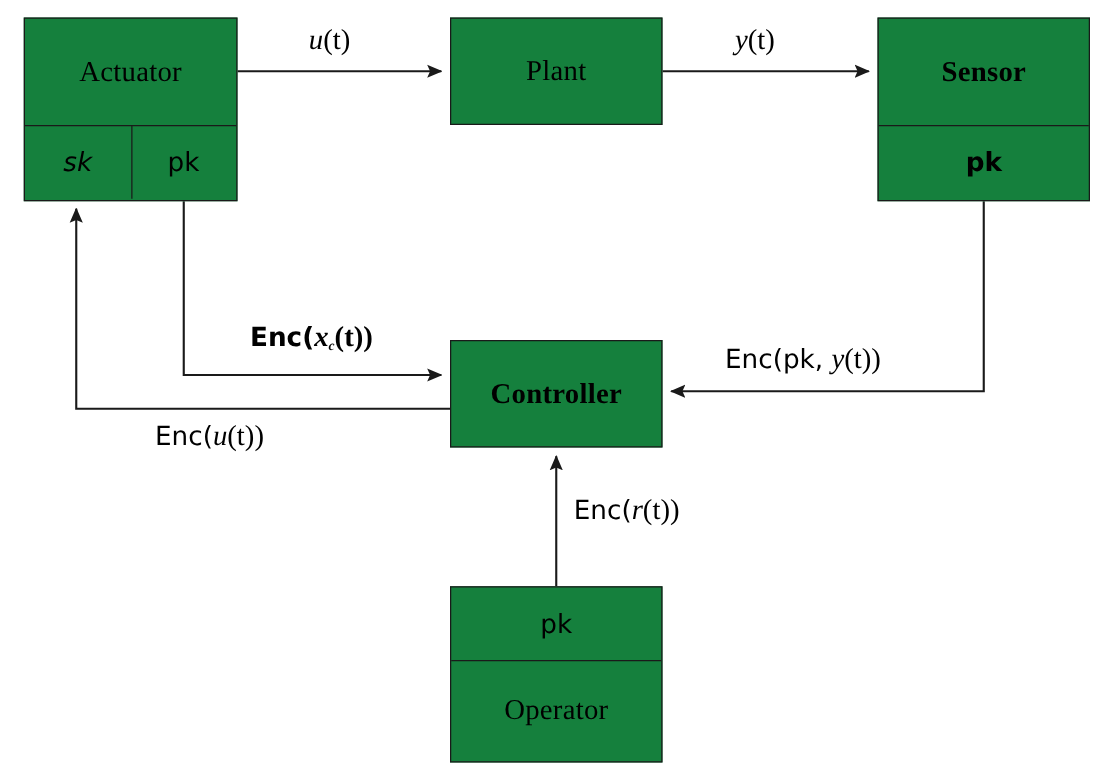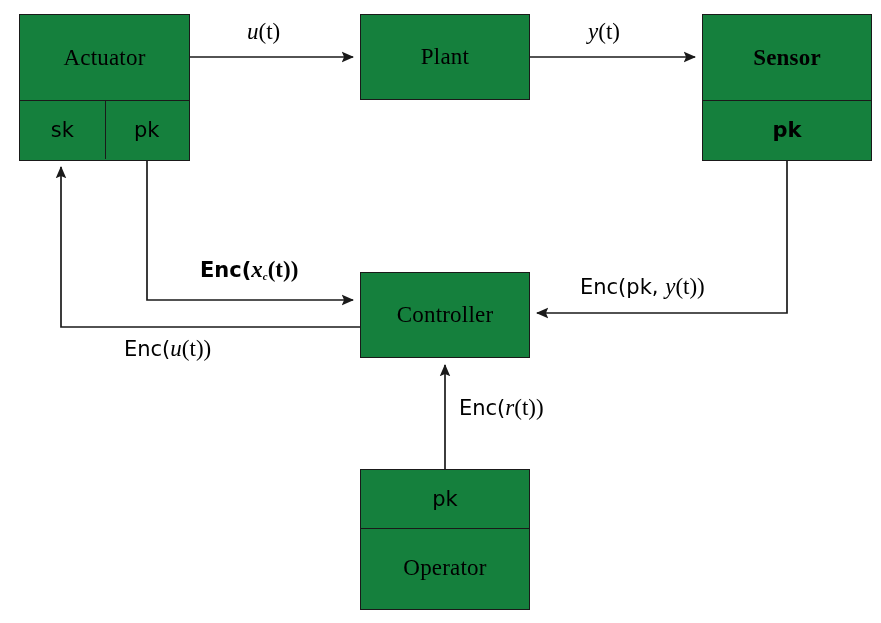--- a/index.html
+++ b/index.html
@@ -126,21 +126,21 @@
       <path d="M 360,327 L 61,327 L 61,167" marker-end="url(#arrowhead)"></path>
     </g>
   </svg>
 
   <div class="node-box" style="left:19px; top:14px; width:171px; height:147px;">
     <div class="node-cell" style="height:85px;">
       <span class="serif-label">Actuator</span>
     </div>
     <div class="divider-h" style="top:85px;"></div>
     <div class="node-cell" style="height:59px;">
-      <div style="width:50%; display:flex; align-items:center; justify-content:center; height:100%;">
+      <div style="width:50%; display:flex; align-items:center; justify-content:center; height:100%;font-style:italic;">
         <span class="key-label">sk</span>
       </div>
       <div class="divider-v" style="left:50%;"></div>
       <div style="width:50%; display:flex; align-items:center; justify-content:center; height:100%;">
         <span class="key-label">pk</span>
       </div>
     </div>
   </div>
 
   <div class="node-box" style="left:360px; top:14px; width:170px; height:86px;">
@@ -153,21 +153,21 @@
     <div class="node-cell" style="height:85px;">
       <span class="serif-label">Sensor</span>
     </div>
     <div class="divider-h" style="top:85px;"></div>
     <div class="node-cell" style="height:59px;">
       <span class="key-label">pk</span>
     </div>
   </div>
 
   <div class="node-box" style="left:360px; top:272px; width:170px; height:86px;">
-    <div class="node-cell" style="height:100%;">
+    <div class="node-cell" style="height:100%;font-weight:bold;">
       <span class="serif-label">Controller</span>
     </div>
   </div>
 
   <div class="node-box" style="left:360px; top:469px; width:170px; height:141px;">
     <div class="node-cell" style="height:58px;">
       <span class="key-label">pk</span>
     </div>
     <div class="divider-h" style="top:58px;"></div>
     <div class="node-cell" style="height:80px;">

